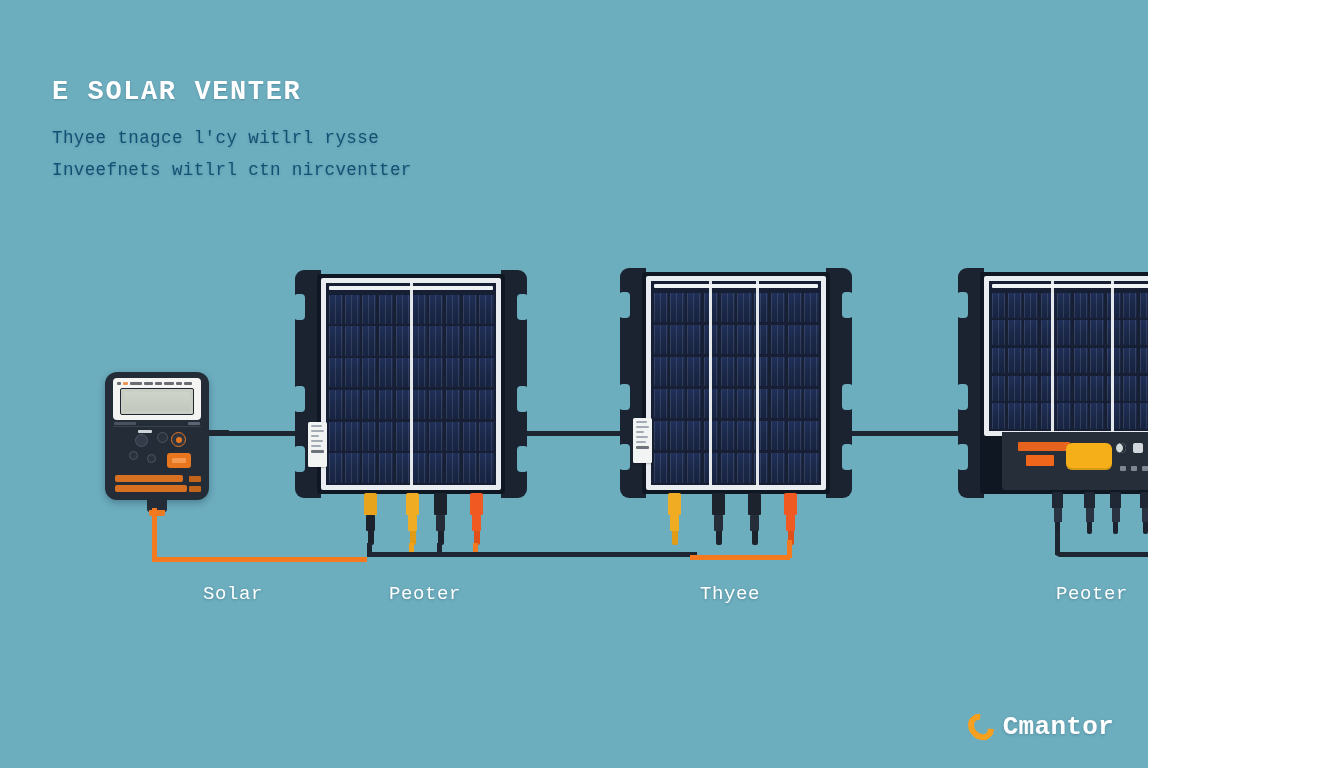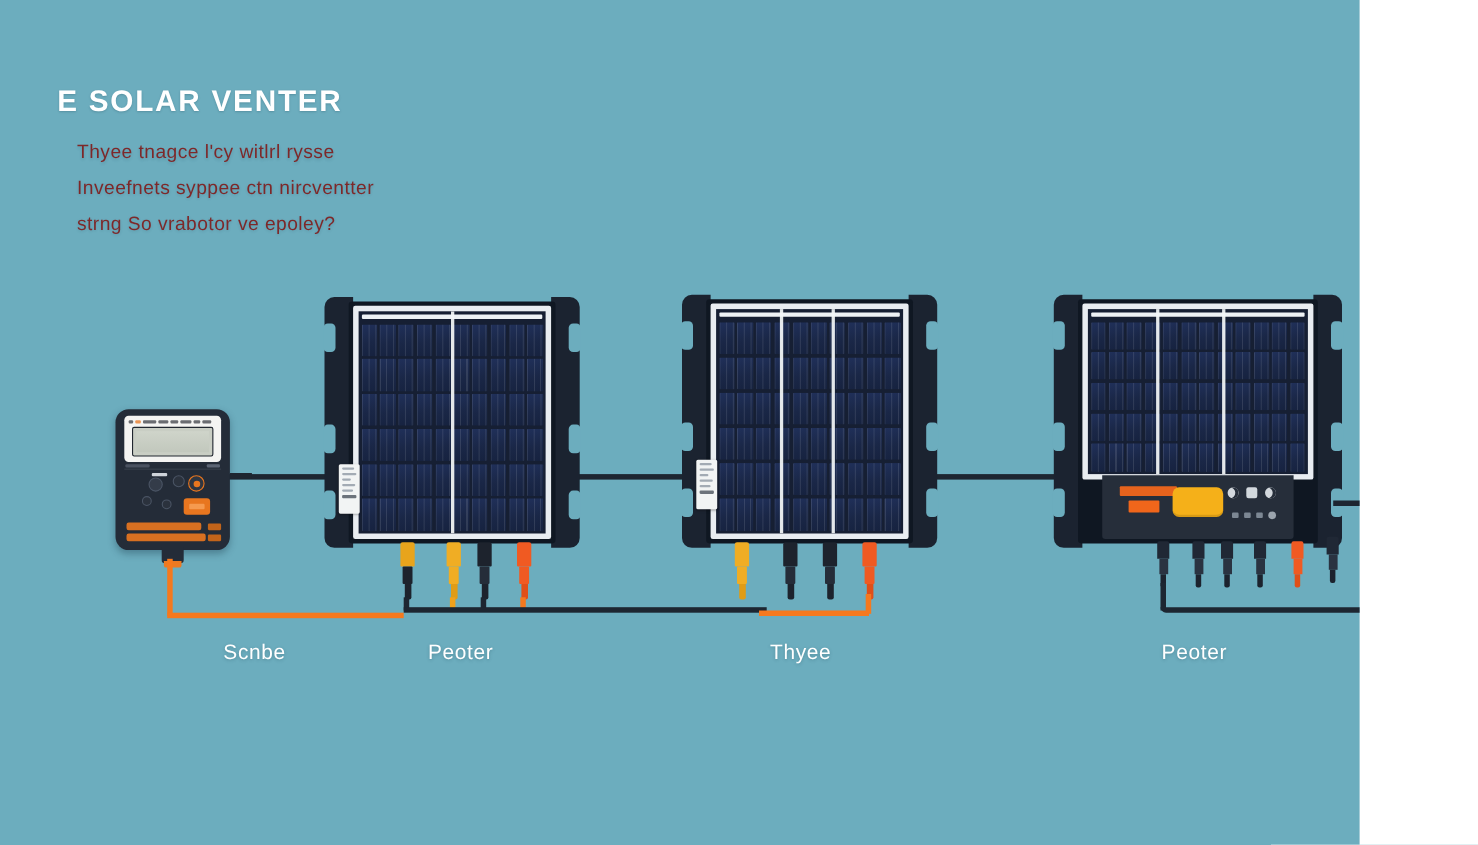--- a/index.html
+++ b/index.html
@@ -4,38 +4,38 @@
 <title>Solar Diagram</title>
 <style>
   * { box-sizing: border-box; margin:0; padding:0; }
   html, body {
     width: 1344px; height: 768px;
     overflow: hidden;
     font-family: "Liberation Sans", "DejaVu Sans", sans-serif;
   }
   #stage {
     position: relative;
-    width: 1236px; height: 768px;
+    width: 1148px; height: 768px;
     background: #6cadbe;
     overflow: hidden;
+    font-family: Liberation Mono, monospace;
   }
 
   
   #header { position:absolute; left:52px; top:78px; width:640px; }
   #title {
     font-size: 27px; font-weight: 700; color:#ffffff;
     letter-spacing: 1.6px; line-height: 1.1;
     text-shadow: 0 1px 2px rgba(20,60,75,.25);
   }
   .sub {
-    font-size: 17.5px; color: #7f1d1d; letter-spacing: .4px;
+    font-size: 17.5px; color: #0c4a6e; letter-spacing: .4px;
     line-height: 1.0; margin-top: 15px; opacity: .92;
     text-shadow: 0 1px 3px rgba(30,70,85,.22);
     filter: blur(.25px);
-    margin-left: 18px;
   }
   .sub.l1 { margin-top: 22px; }
 
   
   .device { position:absolute; }
 
   
   #multimeter { left:105px; top:372px; width:104px; height:128px; }
   .mm-body {
     position:absolute; inset:0;
@@ -259,22 +259,21 @@
   }
 </style>
 </head>
 <body>
 
 <div id="stage">
 
   <div id="header">
     <div id="title">E  SOLAR VENTER</div>
     <div class="sub l1">Thyee tnagce l'cy witlrl rysse</div>
-    <div class="sub">Inveefnets  syppee ctn nircventter</div>
-    <div class="sub">strng So vrabotor ve epoley?</div>
+    <div class="sub">Inveefnets  witlrl ctn nircventter</div>
   </div>
 
   <div class="wire h w-black" style="left:200px; top:431px; width:110px;"></div>
   <div class="wire h w-black" style="left:520px; top:431px; width:120px;"></div>
   <div class="wire h w-black" style="left:848px; top:431px; width:125px;"></div>
 
   <div class="device" id="multimeter">
     <div class="mm-body"></div>
     <div class="mm-screenplate">
       <div class="mm-topstrip">
@@ -679,19 +678,23 @@
       <div class="tip"></div>
   </div>
 
   <div class="wire h w-black" style="left:1055px; top:552px; width:190px; border-radius:0 0 0 6px;"></div>
   <div class="wire v w-black" style="left:1055px; top:530px; height:25px;"></div>
   <div style="position:absolute; left:1240px; top:455px; width:62px; height:100px;
               border:5px solid #1d2631; border-left:none; border-top-right-radius:46px;
               border-bottom-right-radius:46px; border-top:5px solid #1d2631;"></div>
   <div class="wire h w-black" style="left:1212px; top:455px; width:32px;"></div>
 
-  <div class="caption" style="left:203px; top:583px;">Scnbe</div>
+  <div class="caption" style="left:203px; top:583px;">Solar</div>
   <div class="caption" style="left:389px; top:583px;">Peoter</div>
   <div class="caption" style="left:700px; top:583px;">Thyee</div>
   <div class="caption" style="left:1056px; top:583px;">Peoter</div>
 
+  <div id="brand">
+    <div class="cmark"></div>
+    <div class="bname">Cmantor</div>
+  </div>
 
 </div>
 
 </body></html>

